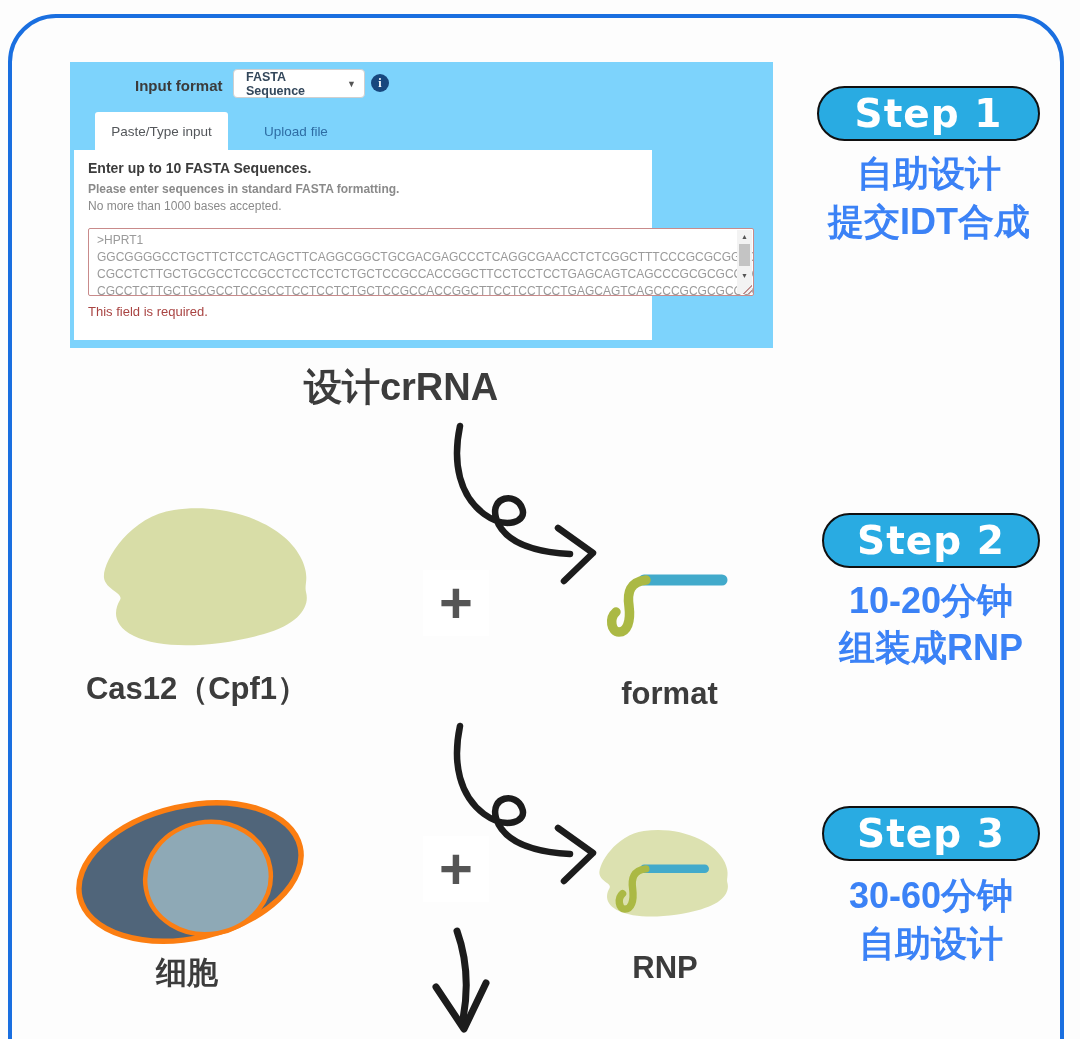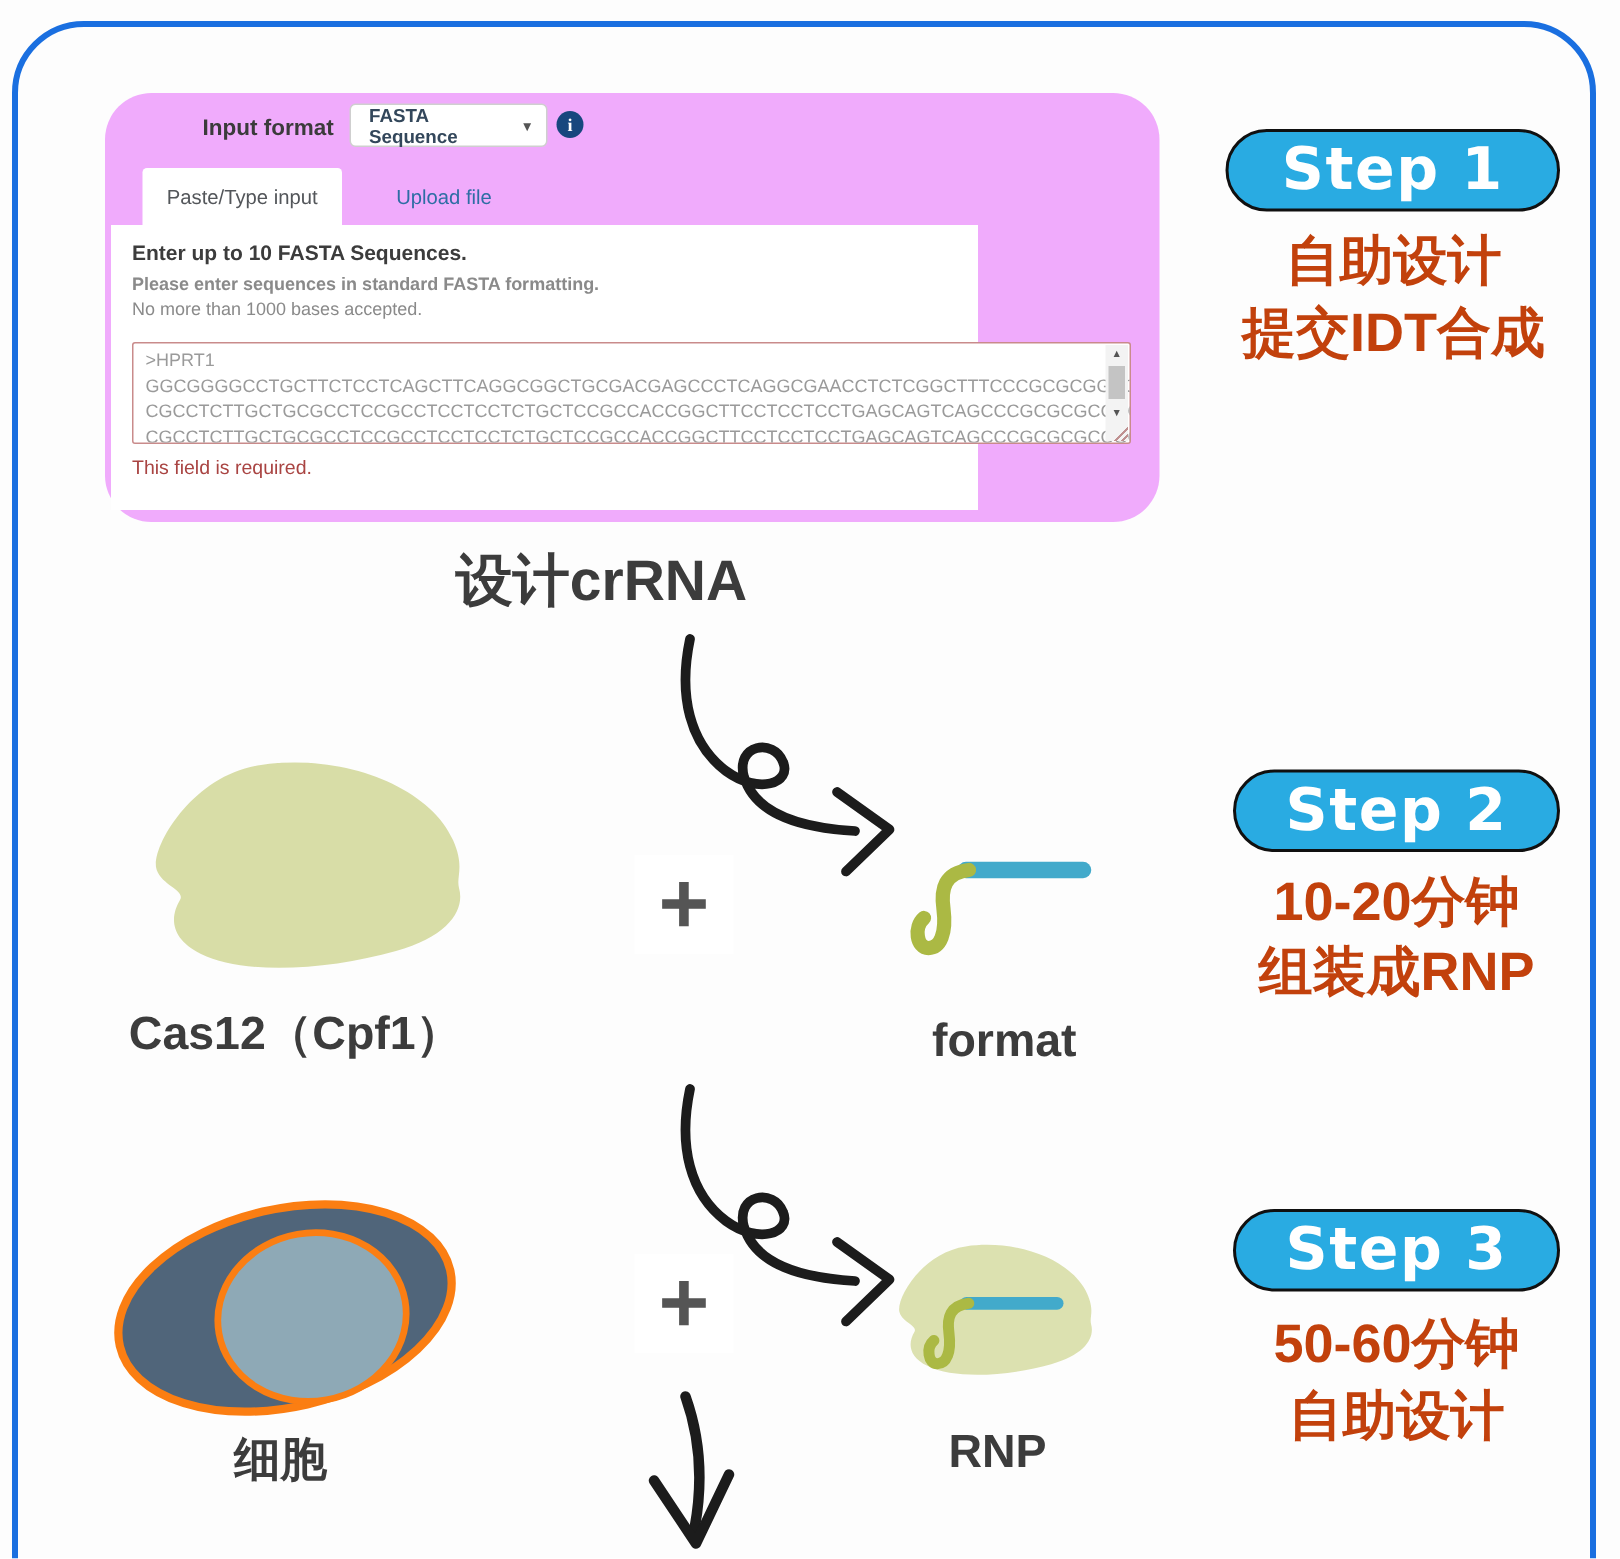--- a/index.html
+++ b/index.html
@@ -8,21 +8,21 @@
     background:#fdfdfd;font-family:"Liberation Sans",sans-serif;
   }
   
   #frame{
     position:absolute;left:8px;top:14px;width:1056px;height:1120px;
     border:4px solid var(--frame_blue);border-radius:48px;box-sizing:border-box;
     pointer-events:none;
   }
 
   
-  .form-shot{position:absolute;left:70px;top:62px;width:703px;height:286px;background:#f0abfc;border-radius:31px;}
+  .form-shot{position:absolute;left:70px;top:62px;width:703px;height:286px;background:#7dd3fc;}
   .lbl-input-format{position:absolute;left:65px;top:15px;font-size:15px;font-weight:700;color:#3b3b3b;}
   .dropdown{
     position:absolute;left:163px;top:7px;width:132px;height:29px;box-sizing:border-box;
     background:#fff;border:1px solid #cfcfcf;border-radius:4px;
     display:flex;align-items:center;padding:0 8px 0 12px;cursor:pointer;
   }
   .dropdown .val{flex:1;font-size:12.5px;color:#33475b;font-weight:bold;}
   .dropdown .caret{font-size:9px;color:#555;}
   .info-icon{
     position:absolute;left:301px;top:12px;width:18px;height:18px;border-radius:50%;
@@ -62,21 +62,21 @@
     border:2.5px solid #101010;box-sizing:border-box;
     display:flex;align-items:center;justify-content:center;
     color:#ffffff;font-size:39px;font-weight:800;letter-spacing:1px;
     font-family:"DejaVu Sans",sans-serif;
   }
   #badge1{left:817px;top:86px;width:223px;}
   #badge2{left:822px;top:513px;width:218px;}
   #badge3{left:822px;top:806px;width:218px;}
   .step-line{
     position:absolute;width:290px;text-align:center;
-    font-size:36px;font-weight:700;color:#c2410c;white-space:nowrap;
+    font-size:36px;font-weight:700;color:#3b82f6;white-space:nowrap;
   }
   .sl1a{left:784px;top:150px;} .sl1b{left:784px;top:198px;}
   .sl2a{left:786px;top:577px;} .sl2b{left:786px;top:624px;}
   .sl3a{left:786px;top:872px;} .sl3b{left:786px;top:920px;}
 
   
   .dg-label{position:absolute;color:#3c3c3c;font-weight:600;white-space:nowrap;text-align:center;}
   #lbl-design{left:296px;top:362px;width:210px;font-size:38px;}
   #lbl-cas12{left:77px;top:668px;width:240px;font-size:31px;}
   #lbl-crrna{left:602px;top:676px;width:135px;font-size:31px;}
@@ -140,21 +140,21 @@
 
   <div id="badge1" class="step-badge">Step 1</div>
   <div class="step-line sl1a">自助设计</div>
   <div class="step-line sl1b">提交IDT合成</div>
 
   <div id="badge2" class="step-badge">Step 2</div>
   <div class="step-line sl2a">10-20分钟</div>
   <div class="step-line sl2b">组装成RNP</div>
 
   <div id="badge3" class="step-badge">Step 3</div>
-  <div class="step-line sl3a">50-60分钟</div>
+  <div class="step-line sl3a">30-60分钟</div>
   <div class="step-line sl3b">自助设计</div>
 
   <div id="lbl-design" class="dg-label">设计crRNA</div>
 
   <svg id="arrow1" class="arrow-svg" width="175" height="170" viewBox="0 0 175 170">
     <path d="M28,8 C20,46 28,78 52,96 C74,112 96,104 90,90 C84,74 58,78 64,100 C72,126 104,134 138,136" fill="none" style="stroke:var(--arrow_black)" stroke-width="6.5" stroke-linecap="round"></path>
     <path d="M126,110 L161,135 L132,163" fill="none" style="stroke:var(--arrow_black)" stroke-width="6.5" stroke-linecap="round" stroke-linejoin="round"></path>
   </svg>
 
   <svg id="cas12-blob" class="blob-svg" width="240" height="160" viewBox="0 0 240 160">

